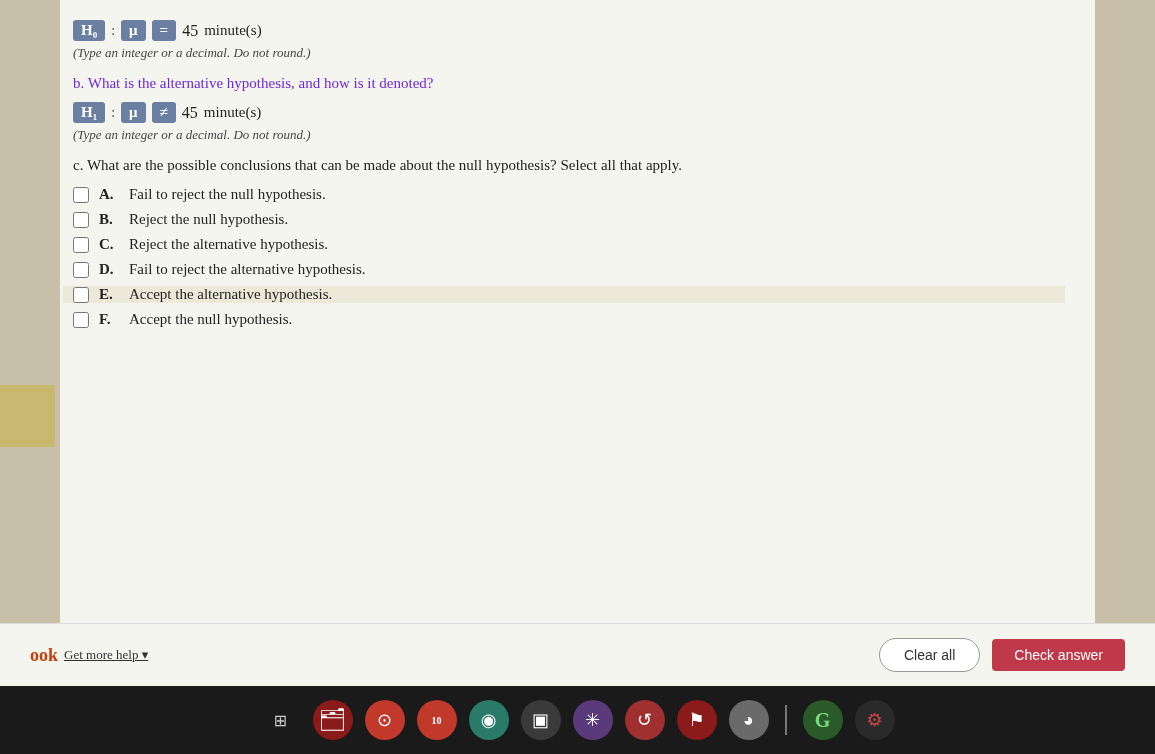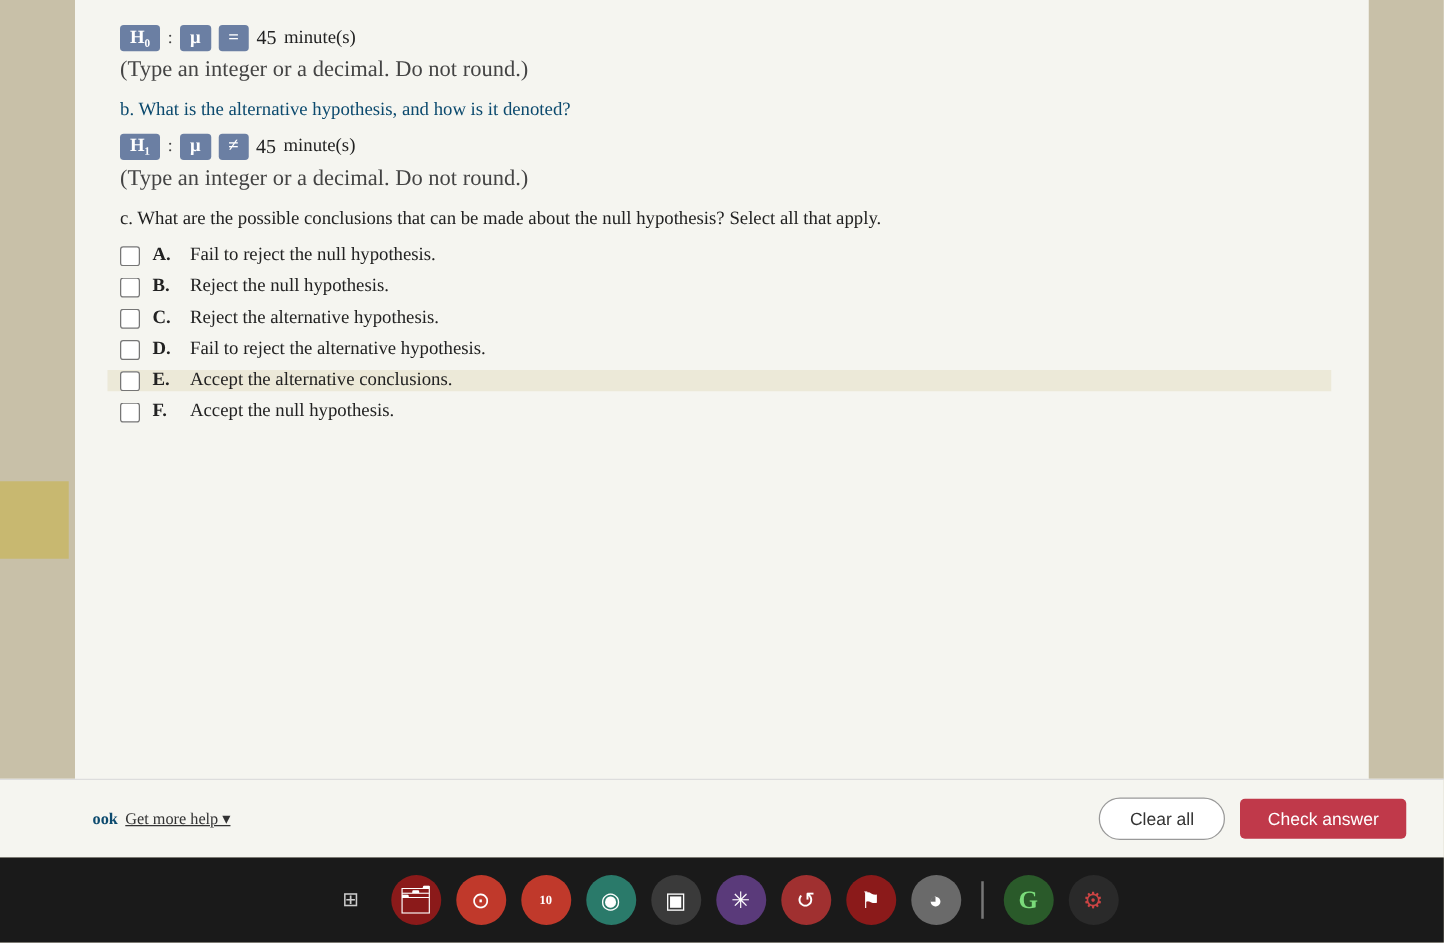--- a/index.html
+++ b/index.html
@@ -9,21 +9,21 @@
       height: 754px;
       background: #c8c0a8;
       font-family: 'Times New Roman', Times, serif;
       overflow: hidden;
       position: relative;
     }
 
     .main-content {
       background: #f5f5f0;
       margin: 0 60px;
-      padding: 20px 30px 20px 36px;
+      padding: 20px 30px 20px 13px;
       min-height: 640px;
       position: relative;
     }
 
     .hypothesis-row {
       display: flex;
       align-items: center;
       gap: 6px;
       margin-bottom: 4px;
       font-size: 16px;
@@ -51,28 +51,29 @@
     .operator-label {
       background: #6b7fa3;
       color: white;
       padding: 2px 8px;
       border-radius: 3px;
       font-size: 15px;
       font-weight: bold;
     }
 
     .hint-text {
-      font-size: 18px;
+      font-size: 13px;
       color: #444;
       margin-bottom: 14px;
+      font-style: italic;
     }
 
     .question-label {
       font-size: 15px;
-      color: #0c4a6e;
+      color: #6d28d9;
       margin-bottom: 10px;
       margin-top: 10px;
     }
 
     .section-c {
       font-size: 15px;
       color: #222;
       margin-top: 8px;
       margin-bottom: 12px;
     }
@@ -239,38 +240,38 @@
 
     <div class="checkbox-option">
       <input type="checkbox" style="">
       <span class="option-letter">D.</span>
       <span>Fail to reject the alternative hypothesis.</span>
     </div>
 
     <div class="checkbox-option" style="background: rgba(200,184,112,0.18); margin-left:-10px; padding-left:10px;">
       <input type="checkbox" style="">
       <span class="option-letter">E.</span>
-      <span>Accept the alternative conclusions.</span>
+      <span>Accept the alternative hypothesis.</span>
     </div>
 
     <div class="checkbox-option">
       <input type="checkbox" style="">
       <span class="option-letter">F.</span>
       <span>Accept the null hypothesis.</span>
     </div>
 
   </div>
 
 </div>
 
 <div style="position:absolute; left:0; top:385px; width:55px; height:62px; background:#c8b870;"></div>
 
 <div style="position:absolute; bottom:68px; left:0; right:0; background:#f5f5f0; border-top:1px solid #ddd; padding:14px 30px; display:flex; align-items:center; justify-content:space-between;">
   <div style="display:flex; align-items:center; gap:6px;">
-    <span style="font-size:13px; color:#0c4a6e; font-weight:bold;margin-left:44px;">ook</span>
+    <span style="font-size:18px; color:#c2410c; font-weight:bold;">ook</span>
     <span style="font-size:13px; color:#333; cursor:pointer; text-decoration:underline;">Get more help ▾</span>
   </div>
   <div style="display:flex; gap:12px; align-items:center;">
     <button style="background:white; border:1.5px solid #999; border-radius:20px; padding:8px 24px; font-size:14px; color:#333; cursor:pointer;">Clear all</button>
     <button style="background:#c0394a; border:none; border-radius:4px; padding:8px 22px; font-size:14px; color:white; cursor:pointer;text-align:right;">Check answer</button>
   </div>
 </div>
 
 <div class="taskbar">
   <div class="taskbar-icon grid">⊞</div>

